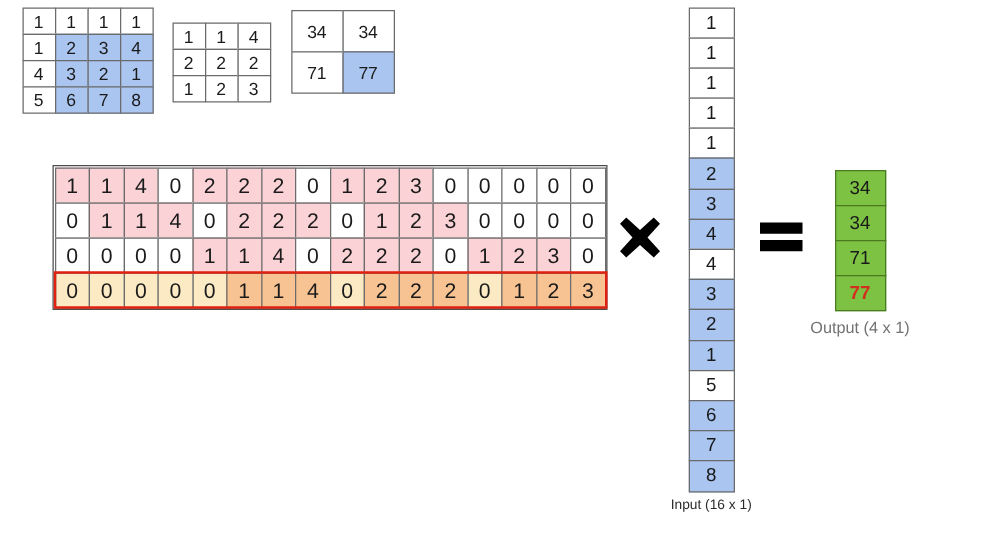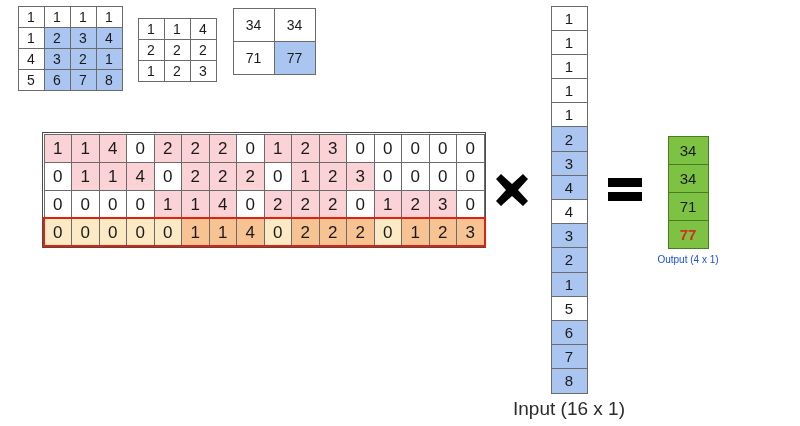--- a/index.html
+++ b/index.html
@@ -78,33 +78,33 @@
 
   
   #m-vec {
     left: 551px; top: 6px;
     grid-template-columns: 36px;
     grid-auto-rows: 24.2px;
   }
   #m-vec .cell { font-size: 15px; }
   #lbl-input {
     position: absolute; left: 481px; top: 398px; width: 176px;
-    text-align: center; font-size: 19px; color: #2b2b2b;
+    text-align: center; font-size: 11px; color: #2b2b2b;
   }
 
   
   #m-outvec {
     left: 668px; top: 136px;
     grid-template-columns: 40px;
     grid-auto-rows: 28px;
   }
   #m-outvec .cell { border: 1px solid #4a7a21; font-size: 15px; }
   #lbl-output {
     position: absolute; left: 600px; top: 254px; width: 176px;
-    text-align: center; font-size: 10px; color: #1d4ed8;
+    text-align: center; font-size: 13px; color: #737373;
   }
 </style>
 </head>
 <body>
 
 <div id="stage">
 
   <div class="grid" id="m-input4">
       <div class="cell">1</div>
       <div class="cell">1</div>

